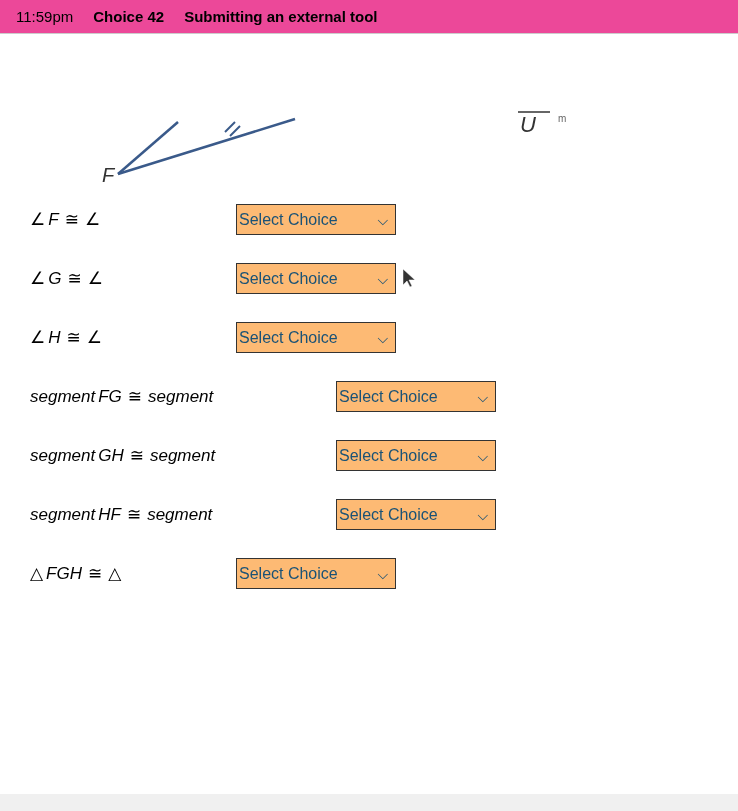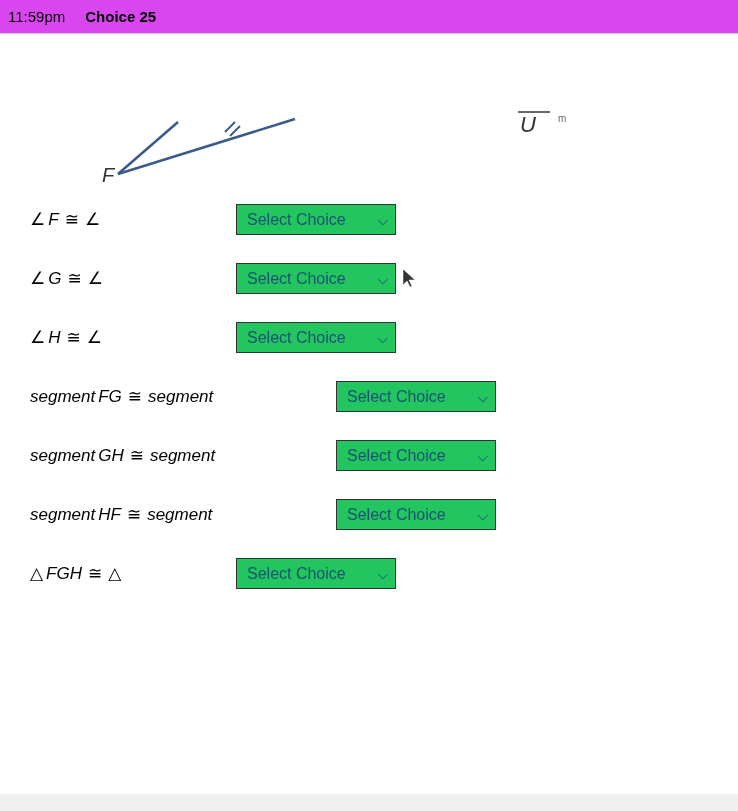--- a/index.html
+++ b/index.html
@@ -5,23 +5,23 @@
     * { box-sizing: border-box; margin: 0; padding: 0; }
     body {
       font-family: Arial, sans-serif;
       background: #f0f0f0;
       width: 738px;
       min-height: 811px;
       overflow-x: hidden;
     }
 
     .header {
-      background: #d946ef;
+      background: #ec4899;
       border-bottom: 1px solid #ccc;
-      padding: 8px 8px;
+      padding: 8px 16px;
       display: flex;
       align-items: center;
       gap: 20px;
       font-size: 15px;
     }
 
     .header-time {
       font-weight: normal;
     }
 
@@ -76,22 +76,22 @@
     .select-wrapper {
       display: inline-flex;
       align-items: center;
       position: relative;
     }
 
     select {
       appearance: none;
       -webkit-appearance: none;
       border: 1px solid #333;
-      background: #22c55e;
-      padding: 6px 30px 6px 10px;
+      background: #fdba74;
+      padding: 6px 30px 6px 2px;
       font-size: 16px;
       color: #1a5276;
       cursor: pointer;
       min-width: 160px;
       font-weight: 500;
     }
 
     .chevron {
       position: absolute;
       right: 8px;
@@ -111,22 +111,23 @@
       font-style: normal;
       margin: 0 3px;
     }
   </style>
 </head>
 <body>
 
 <div class="header">
   <span class="header-time">11:59pm</span>
   <span class="header-points">
-    <span>Choice</span>&nbsp;<span>25</span>
+    <span>Choice</span>&nbsp;<span>42</span>
   </span>
+  <span class="header-submitting">Submitting an external tool</span>
 </div>
 
 <div class="main-content">
 
   <div class="figure-area">
     <svg class="triangle-svg" width="650" height="130">
 
       <text x="72" y="128" font-size="20" font-style="italic" fill="#333">F</text>
 
       <line x1="88" y1="120" x2="148" y2="68" stroke="#3a5a8a" stroke-width="2.5"></line>

